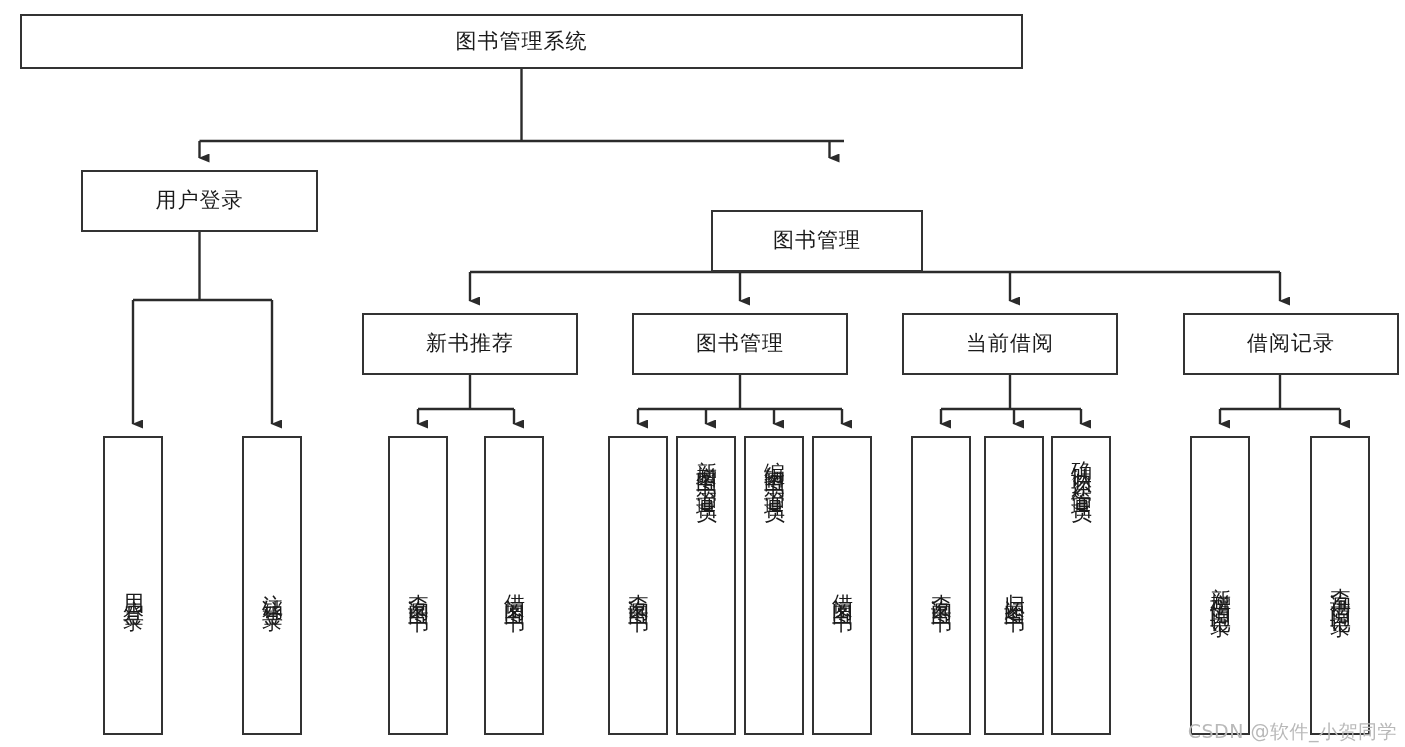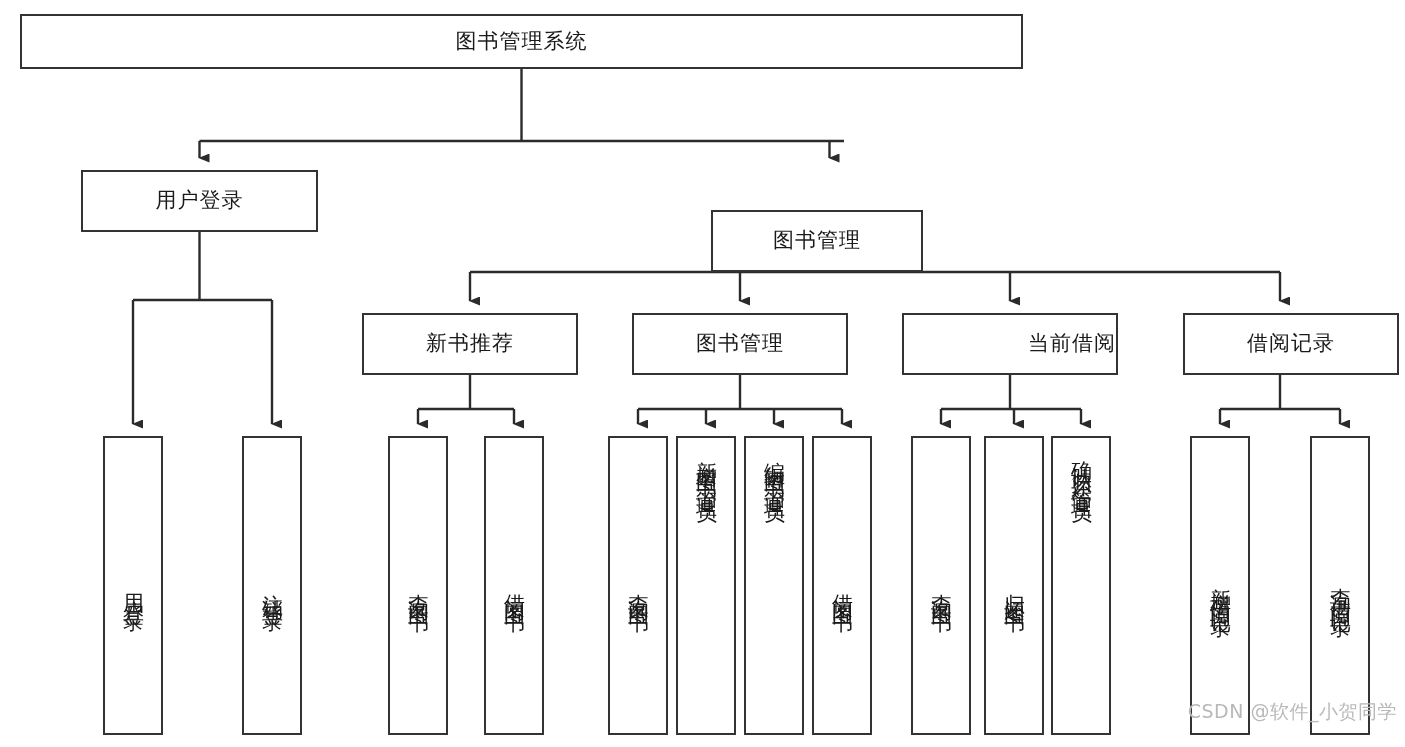--- a/index.html
+++ b/index.html
@@ -56,21 +56,21 @@
   #connectors {
     position: absolute;
     left: 0; top: 0;
     width: 1405px;
     height: 747px;
     pointer-events: none;
   }
   #watermark {
     position: absolute;
     right: 8px;
-    bottom: 22px;
+    bottom: 2px;
     font-size: 19px;
     color: #b9b9b9;
     white-space: nowrap;
     letter-spacing: 0.5px;
   }
 </style>
 </head>
 <body>
 
 <div id="diagram-root">
@@ -135,21 +135,21 @@
   <div class="node-box" style="left:711px; top:170px; width:212px; height:62px;margin-top:40px;">
     <span class="node-label-h">图书管理</span>
   </div>
 
   <div class="node-box" style="left:362px; top:313px; width:216px; height:62px;justify-content:center;">
     <span class="node-label-h">新书推荐</span>
   </div>
   <div class="node-box" style="left:632px; top:313px; width:216px; height:62px;">
     <span class="node-label-h">图书管理</span>
   </div>
-  <div class="node-box" style="left:902px; top:313px; width:216px; height:62px;justify-content:flex-end;">
+  <div class="node-box" style="left:902px; top:313px; width:216px; height:62px;">
     <span class="node-label-h">当前借阅</span>
   </div>
   <div class="node-box" style="left:1172px; top:313px; width:216px; height:62px;margin-left:11px;">
     <span class="node-label-h">借阅记录</span>
   </div>
 
   <div class="node-box vbox vbox-mid" style="left:103px; top:436px; width:60px; height:299px;">
     <span class="node-label-v">用户登录</span>
   </div>
   <div class="node-box vbox vbox-mid" style="left:242px; top:436px; width:60px; height:299px;">

